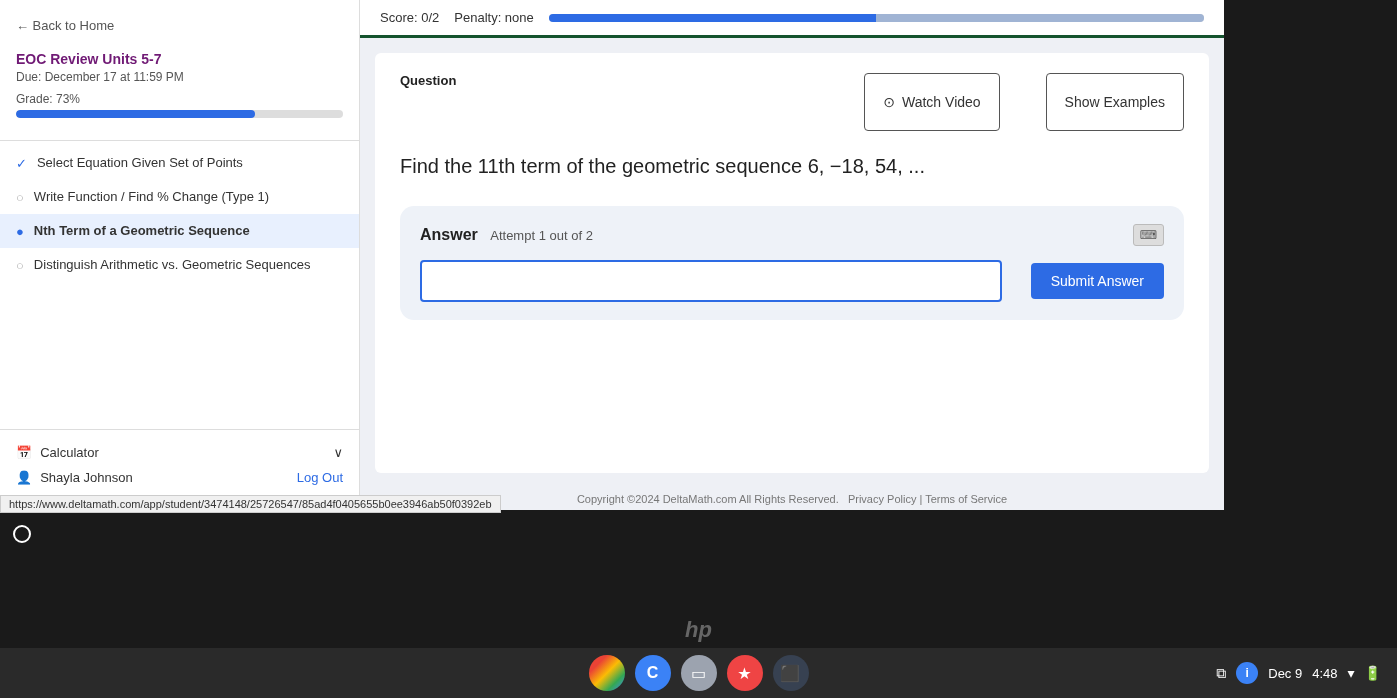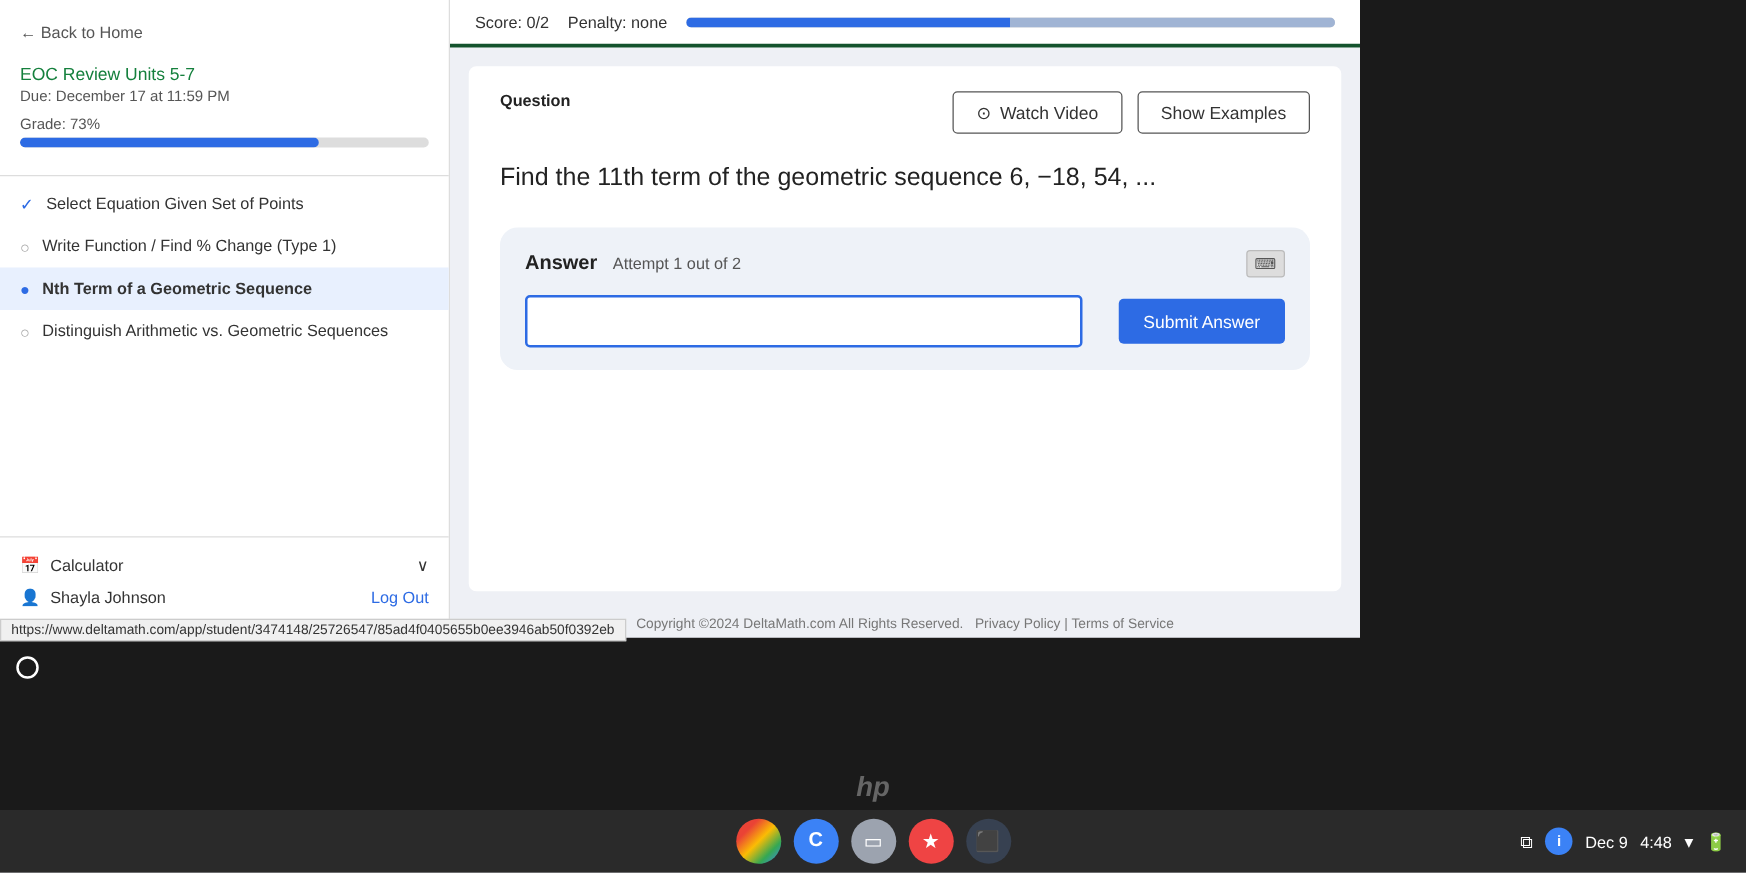--- a/index.html
+++ b/index.html
@@ -9,21 +9,21 @@
       width: 1397px;
       height: 698px;
       overflow: hidden;
       position: relative;
     }
 
     
     .browser-content {
       position: absolute;
       top: 0; left: 0;
-      width: 1088px;
+      width: 1224px;
       height: 510px;
       background: #f0f0f5;
       display: flex;
     }
 
     
     .sidebar {
       width: 360px;
       min-width: 360px;
       background: #fff;
@@ -41,22 +41,22 @@
       color: #555;
       font-size: 13px;
       cursor: pointer;
     }
 
     .assignment-info {
       padding: 10px 16px 5px;
     }
     .assignment-title {
       font-size: 14px;
-      font-weight: normal;
-      color: #15803d;
+      font-weight: bold;
+      color: #701a75;
     }
     .assignment-due {
       font-size: 12px;
       color: #555;
       margin-top: 3px;
     }
     .grade-label {
       font-size: 12px;
       color: #555;
       margin-top: 8px;
@@ -216,25 +216,26 @@
       background: #fff;
       padding: 8px 18px;
       border-radius: 4px;
       font-size: 14px;
       cursor: pointer;
       color: #333;
     }
     .btn-examples {
       border: 1.5px solid #555;
       background: #fff;
-      padding: 8px 18px;
+      padding: 20px 18px;
       border-radius: 4px;
       font-size: 14px;
       cursor: pointer;
       color: #333;
+      margin-left: 34px;
     }
 
     .question-text {
       font-size: 20px;
       color: #222;
       margin-bottom: 25px;
       line-height: 1.5;
     }
 
     .answer-section {

